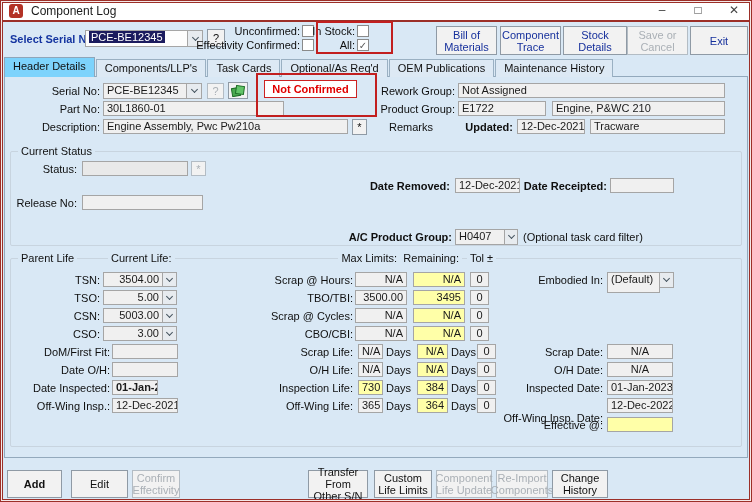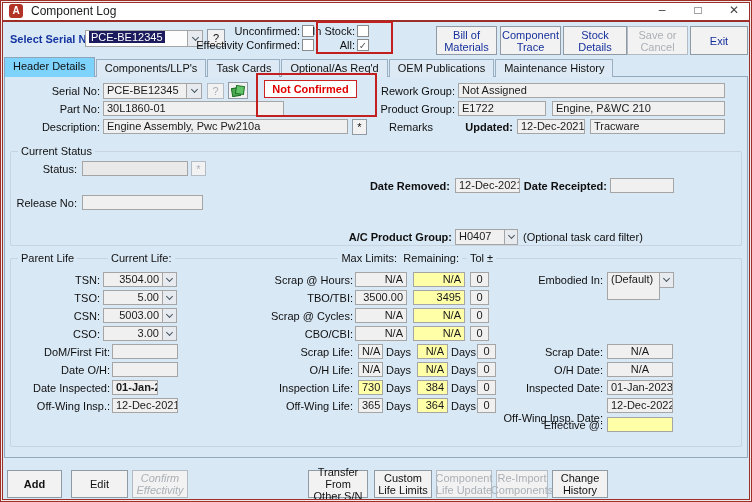--- a/index.html
+++ b/index.html
@@ -208,38 +208,38 @@
   <span class="days" style="left:451px;top:382px;">Days</span>
   <div class="fld ctr" style="left:477px;top:380px;width:19px;">0</div>
   <span class="lbl" style="right:399px;top:400px;">Off-Wing Life:</span>
   <div class="fld rt" style="left:358px;top:398px;width:25px;">365</div>
   <span class="days" style="left:386px;top:400px;">Days</span>
   <div class="fld rt yel" style="left:417px;top:398px;width:31px;">364</div>
   <span class="days" style="left:451px;top:400px;">Days</span>
   <div class="fld ctr" style="left:477px;top:398px;width:19px;">0</div>
 
   <span class="lbl" style="right:149px;top:274px;">Embodied In:</span>
-  <div class="fld" style="left:607px;top:272px;width:53px;height:28px;">(Default)</div>
+  <div class="fld" style="left:607px;top:272px;width:53px;height:21px;">(Default)</div>
   <div class="cmb" style="left:659px;top:272px;width:15px;height:16px;">
       <span class="chv"></span>
     </div>
   <span class="lbl" style="right:149px;top:346px;">Scrap Date:</span>
   <div class="fld ctr" style="left:607px;top:344px;width:66px;">N/A</div>
   <span class="lbl" style="right:149px;top:364px;">O/H Date:</span>
   <div class="fld ctr" style="left:607px;top:362px;width:66px;">N/A</div>
   <span class="lbl" style="right:149px;top:382px;">Inspected Date:</span>
   <div class="fld ctr" style="left:607px;top:380px;width:66px;">01-Jan-2023</div>
   <span class="lbl" style="right:149px;top:412px;">Off-Wing Insp. Date:</span>
   <div class="fld ctr" style="left:607px;top:398px;width:66px;">12-Dec-2022</div>
   <span class="lbl" style="right:149px;top:419px;">Effective @:</span>
   <div class="fld yel" style="left:607px;top:417px;width:66px;"></div>
 
   <div class="btn" style="left:7px;top:470px;width:55px;height:28px;font-weight:bold;">Add</div>
   <div class="btn" style="left:71px;top:470px;width:57px;height:28px;">Edit</div>
-  <div class="btn dgray" style="left:132px;top:470px;width:56px;height:28px;font-style:italic;">Confirm Effectivity</div>
+  <div class="btn dgray" style="left:132px;top:470px;width:48px;height:28px;">Confirm Effectivity</div>
   <div class="btn" style="left:308px;top:470px;width:60px;height:28px;">Transfer From Other S/N</div>
   <div class="btn" style="left:374px;top:470px;width:58px;height:28px;">Custom Life Limits</div>
   <div class="btn dgray" style="left:436px;top:470px;width:56px;height:28px;">Component Life Update</div>
   <div class="btn dgray" style="left:496px;top:470px;width:52px;height:28px;">Re-Import Components</div>
   <div class="btn" style="left:552px;top:470px;width:56px;height:28px;">Change History</div>
 
   <div class="frame"></div>
   <div class="frame2"></div>
   <div class="frame3"></div>
 </div>

